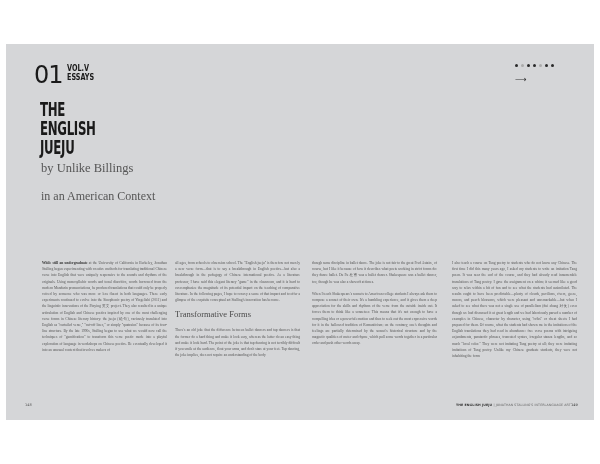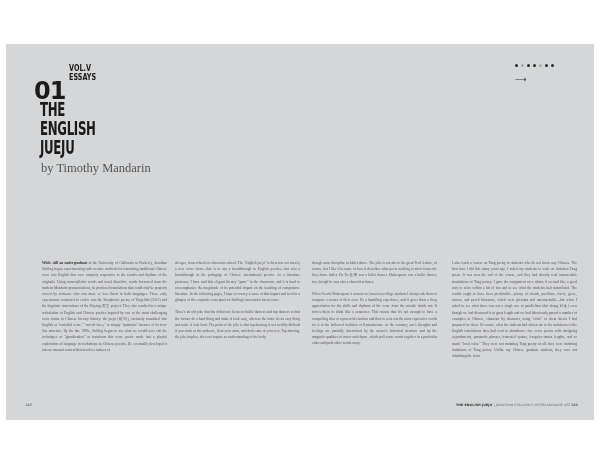--- a/index.html
+++ b/index.html
@@ -1,19 +1,19 @@
 <!DOCTYPE html>
 <html><head>
 <meta charset="utf-8">
 <style>
   html,body{margin:0;padding:0;background:#ffffff;}
   body{width:600px;height:464px;position:relative;overflow:hidden;font-family:"Liberation Serif",serif;color:#4a4a4a;}
   .spread{position:absolute;left:6px;top:44px;width:588px;height:376px;background:#d5d6d8;}
   .issue{position:absolute;left:34px;top:64px;display:flex;align-items:flex-start;}
-  .issue-num{font-family:"DejaVu Sans",sans-serif;font-weight:bold;font-size:24px;line-height:22px;color:#1a1a1a;letter-spacing:-1px;margin-top:16px;}
+  .issue-num{font-family:"DejaVu Sans",sans-serif;font-weight:normal;font-size:24px;line-height:22px;color:#1a1a1a;letter-spacing:-1px;}
   .issue-meta{margin-left:4px;font-family:"DejaVu Sans Condensed","DejaVu Sans",sans-serif;font-weight:bold;font-size:9px;line-height:9px;color:#1a1a1a;transform:scaleX(0.8);transform-origin:left top;}
   .title{position:absolute;left:40px;top:100px;font-family:"DejaVu Sans",sans-serif;font-weight:bold;font-size:19px;line-height:19px;color:#1a1a1a;transform:scaleX(0.62);transform-origin:left top;letter-spacing:-0.5px;}
   .byline{position:absolute;left:41px;top:161px;font-size:12.5px;color:#555;}
   .subtitle{position:absolute;left:41px;top:190px;font-size:12px;line-height:13px;color:#555;}
   .col{position:absolute;top:260px;width:125px;font-size:3.6px;line-height:6.2px;color:#555;text-align:justify;}
   .col p{margin:0 0 6px 0;}
   .col1{left:42px;}
   .col2{left:175px;}
   .col3{left:312px;}
   .col4{left:452px;}
@@ -40,42 +40,44 @@
     <div>ESSAYS</div>
   </div>
 </div>
 
 <div class="title">
   <div>THE</div>
   <div>ENGLISH</div>
   <div>JUEJU</div>
 </div>
 
-<div class="byline">by Timothy Mandarin</div>
+<div class="byline">by Unlike Billings</div>
 
 <div class="subtitle">
+  <div>in an American Context</div>
 </div>
 
 <div class="nav-dots">
   <span class="dot"></span>
   <span class="dot light"></span>
   <span class="dot"></span>
   <span class="dot"></span>
   <span class="dot light"></span>
   <span class="dot"></span>
   <span class="dot"></span>
 </div>
 <div class="nav-arrow">⟶</div>
 
 <div class="col col1">
   <p><span class="lead">While still an undergraduate</span><span> at the University of California in Berkeley, Jonathan Stalling began experimenting with creative methods for translating traditional Chinese verse into English that were uniquely responsive to the sounds and rhythms of the originals. Using monosyllabic words and tonal diacritics, words borrowed from the modern Mandarin pronunciations, he produced translations that could only be properly voiced by someone who was more or less fluent in both languages. These early experiments continued to evolve into the Sinophonic poetry of Yingelishi (2011) and the linguistic innovations of the Pinying 英文 project. They also resulted in a unique articulation of English and Chinese poetics inspired by one of the most challenging verse forms in Chinese literary history: the jueju (绝句), variously translated into English as "curtailed verse," "cut-off lines," or simply "quatrains" because of its four-line structure. By the late 1990s, Stalling began to use what we would now call the techniques of "gamification" to transform this verse poetic mode into a playful exploration of language in workshops on Chinese poetics. He eventually developed it into an unusual context that involves makers of</span></p>
 </div>
 
 <div class="col col2">
   <p>all ages, from schools to obsession school. The "English jueju" is therefore not merely a new verse form—that is to say a breakthrough in English poetics—but also a breakthrough in the pedagogy of Chinese international poetics. As a literature professor, I have said this elegant literary "game" in the classroom, and it is hard to overemphasize the magnitude of its potential impact on the teaching of comparative literature. In the following pages, I hope to convey a sense of that impact and to offer a glimpse of the exquisite conceptual art Stalling's innovation has become.</p>
+  <div class="section-head">Transformative Forms</div>
   <p>There's an old joke that the difference between ballet dancers and tap dancers is that the former do a hard thing and make it look easy, whereas the latter do an easy thing and make it look hard. The point of the joke is that tap dancing is not terribly difficult if you smile at the audience, float your arms, and don't stare at your feet. Tap dancing, the joke implies, does not require an understanding of the body</p>
 </div>
 
 <div class="col col3">
   <p>though same discipline in ballet dance. The joke is not fair to the great Fred Astaire, of course, but I like it because of how it describes what poets working in strict forms do: they dance ballet. Du Fu 杜甫 was a ballet dancer. Shakespeare was a ballet dancer, too, though he was also a showoff at times.</p>
   <p>When I teach Shakespeare's sonnets to American college students I always ask them to compose a sonnet of their own. It's a humbling experience, and it gives them a deep appreciation for the skills and rhythms of the verse from the outside inside out. It forces them to think like a sonneteer. This means that it's not enough to have a compelling idea or a powerful emotion and then to seek out the most expressive words for it in the hallowed tradition of Romanticism; on the contrary, one's thoughts and feelings are partially determined by the sonnet's historical structure and by the magnetic qualities of meter and rhyme, which pull some words together in a particular order and push other words away.</p>
 </div>
 
 <div class="col col4">
   <p>I also teach a course on Tang poetry to students who do not know any Chinese. The first time I did this many years ago, I asked my students to write an imitation Tang poem. It was near the end of the course, and they had already read innumerable translations of Tang poetry. I gave the assignment on a whim; it seemed like a good way to relax within a bit of fun and to see what the students had assimilated. The results ought to have been predictable—plenty of clouds, pavilions, rivers, geese, moons, and peach blossoms, which were pleasant and unremarkable—but when I asked to see what there was not a single use of parallelism (dui zhang 对仗) even though we had discussed it at great length and we had laboriously parsed a number of examples in Chinese, character by character, using "cribs" or cheat sheets I had prepared for them. Of course, what the students had shown me in the imitations of the English translations they had read in abundance: free verse poems with intriguing enjambments, paratactic phrases, truncated syntax, irregular stanza lengths, and so much "local color." They were not imitating Tang poetry at all; they were imitating imitations of Tang poetry. Unlike my Chinese graduate students, they were not inhabiting the form</p>

